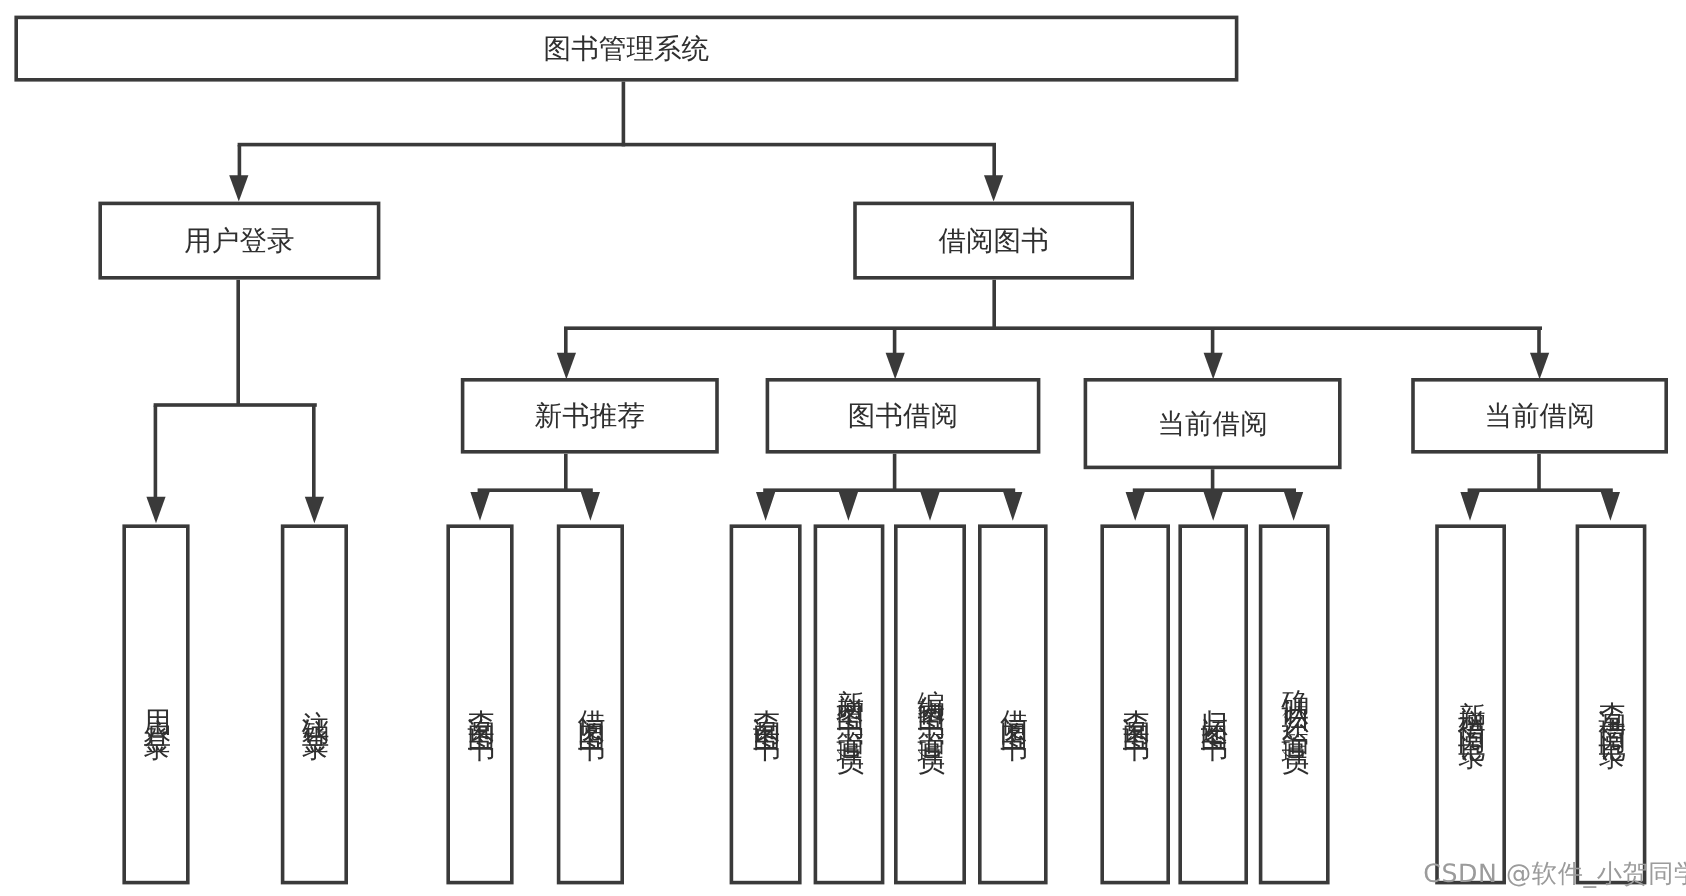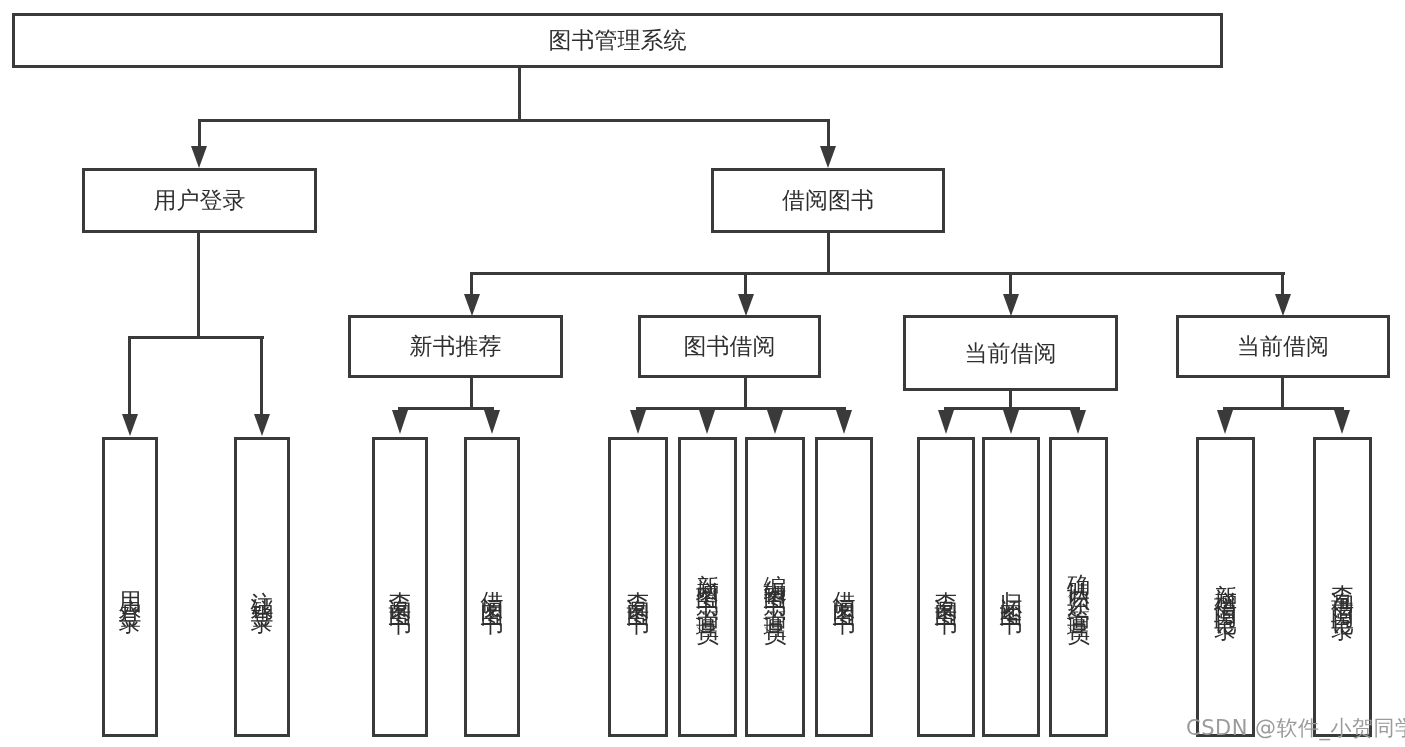--- a/index.html
+++ b/index.html
@@ -78,35 +78,35 @@
   <div class="hl" style="left:944px;top:407px;width:136px;"></div>
   <div class="ah big" style="left:938px;top:410px;"></div>
   <div class="ah big" style="left:1003px;top:410px;"></div>
   <div class="ah big" style="left:1070px;top:410px;"></div>
 
   <div class="vl" style="left:1281px;top:378px;height:32px;"></div>
   <div class="hl" style="left:1223px;top:407px;width:121px;"></div>
   <div class="ah big" style="left:1217px;top:410px;"></div>
   <div class="ah big" style="left:1334px;top:410px;"></div>
 
-  <div class="node" style="left:12px;top:13px;width:1211px;height:55px;justify-content:center;">
+  <div class="node" style="left:12px;top:13px;width:1020px;height:55px;justify-content:center;">
     <span class="lbl">图书管理系统</span>
   </div>
 
   <div class="node" style="left:82px;top:168px;width:235px;height:65px;">
     <span class="lbl">用户登录</span>
   </div>
   <div class="node" style="left:711px;top:168px;width:234px;height:65px;">
     <span class="lbl">借阅图书</span>
   </div>
 
-  <div class="node" style="left:348px;top:315px;width:215px;height:63px;">
+  <div class="node" style="left:384px;top:315px;width:215px;height:63px;">
     <span class="lbl">新书推荐</span>
   </div>
-  <div class="node" style="left:638px;top:315px;width:183px;height:63px;">
+  <div class="node" style="left:638px;top:315px;width:229px;height:63px;">
     <span class="lbl">图书借阅</span>
   </div>
   <div class="node" style="left:903px;top:315px;width:215px;height:76px;">
     <span class="lbl">当前借阅</span>
   </div>
   <div class="node" style="left:1176px;top:315px;width:214px;height:63px;">
     <span class="lbl">当前借阅</span>
   </div>
 
   <div class="node vert" style="left:102px;top:437px;width:56px;height:300px;">

